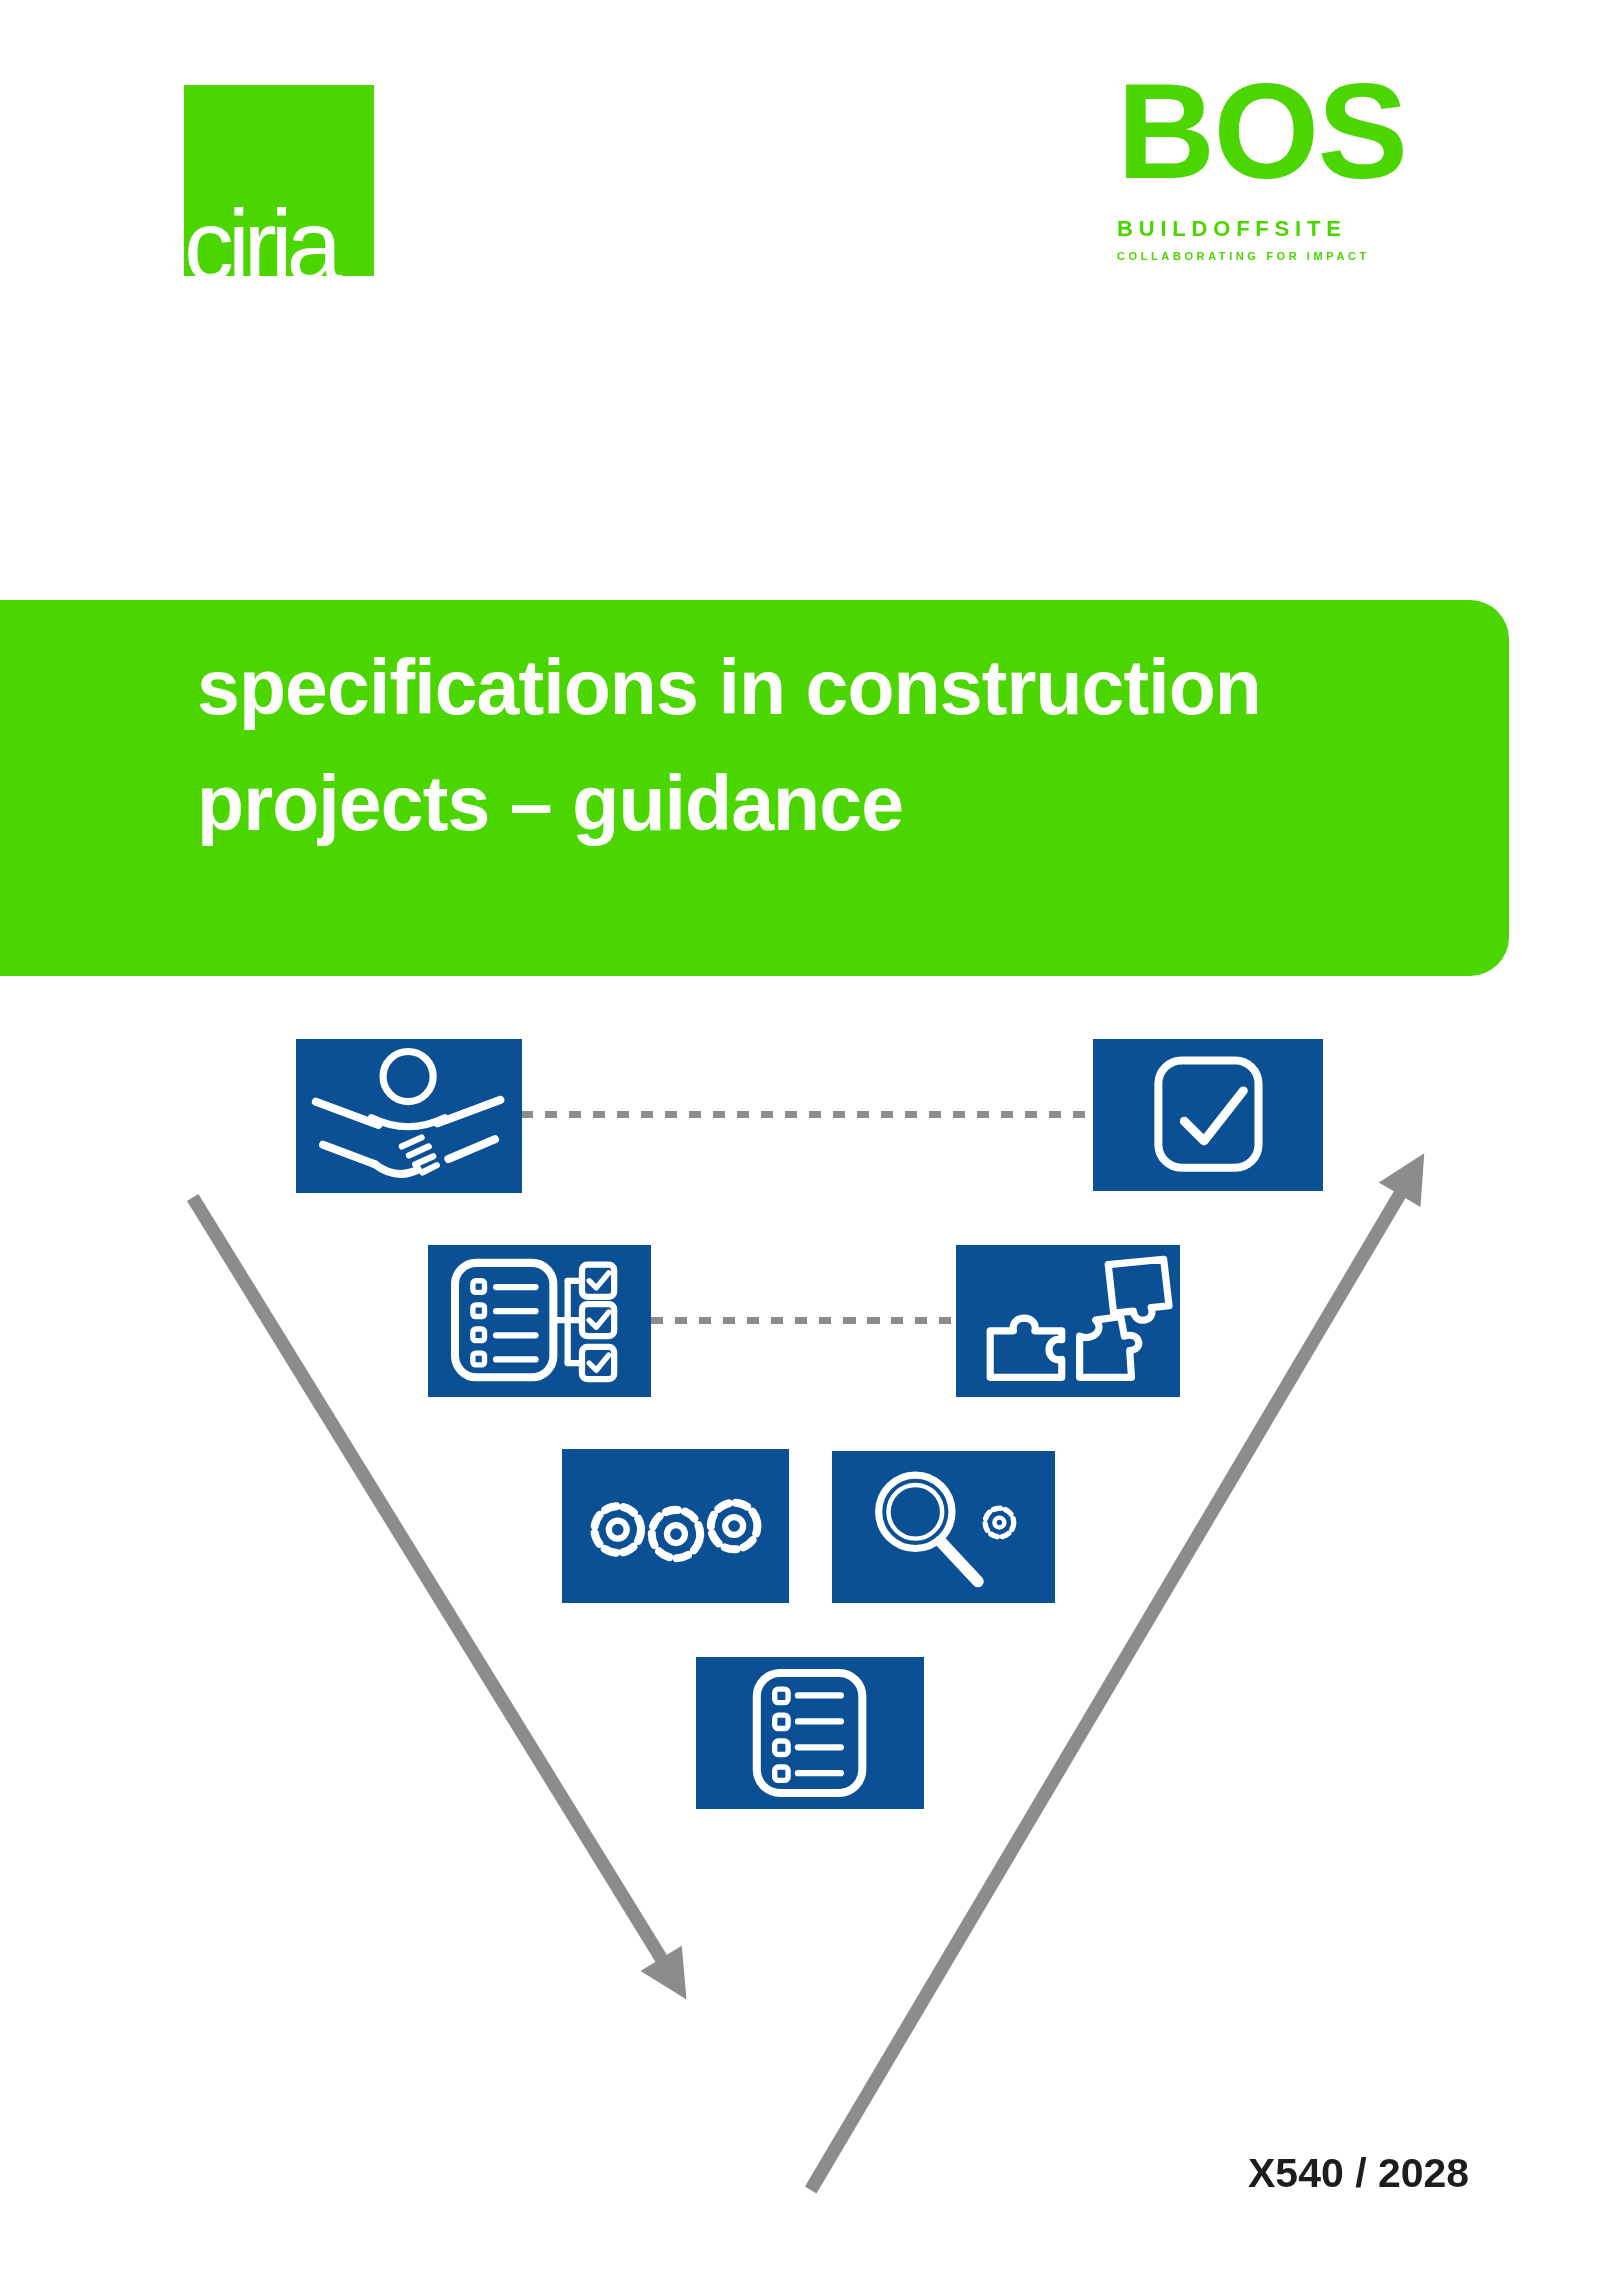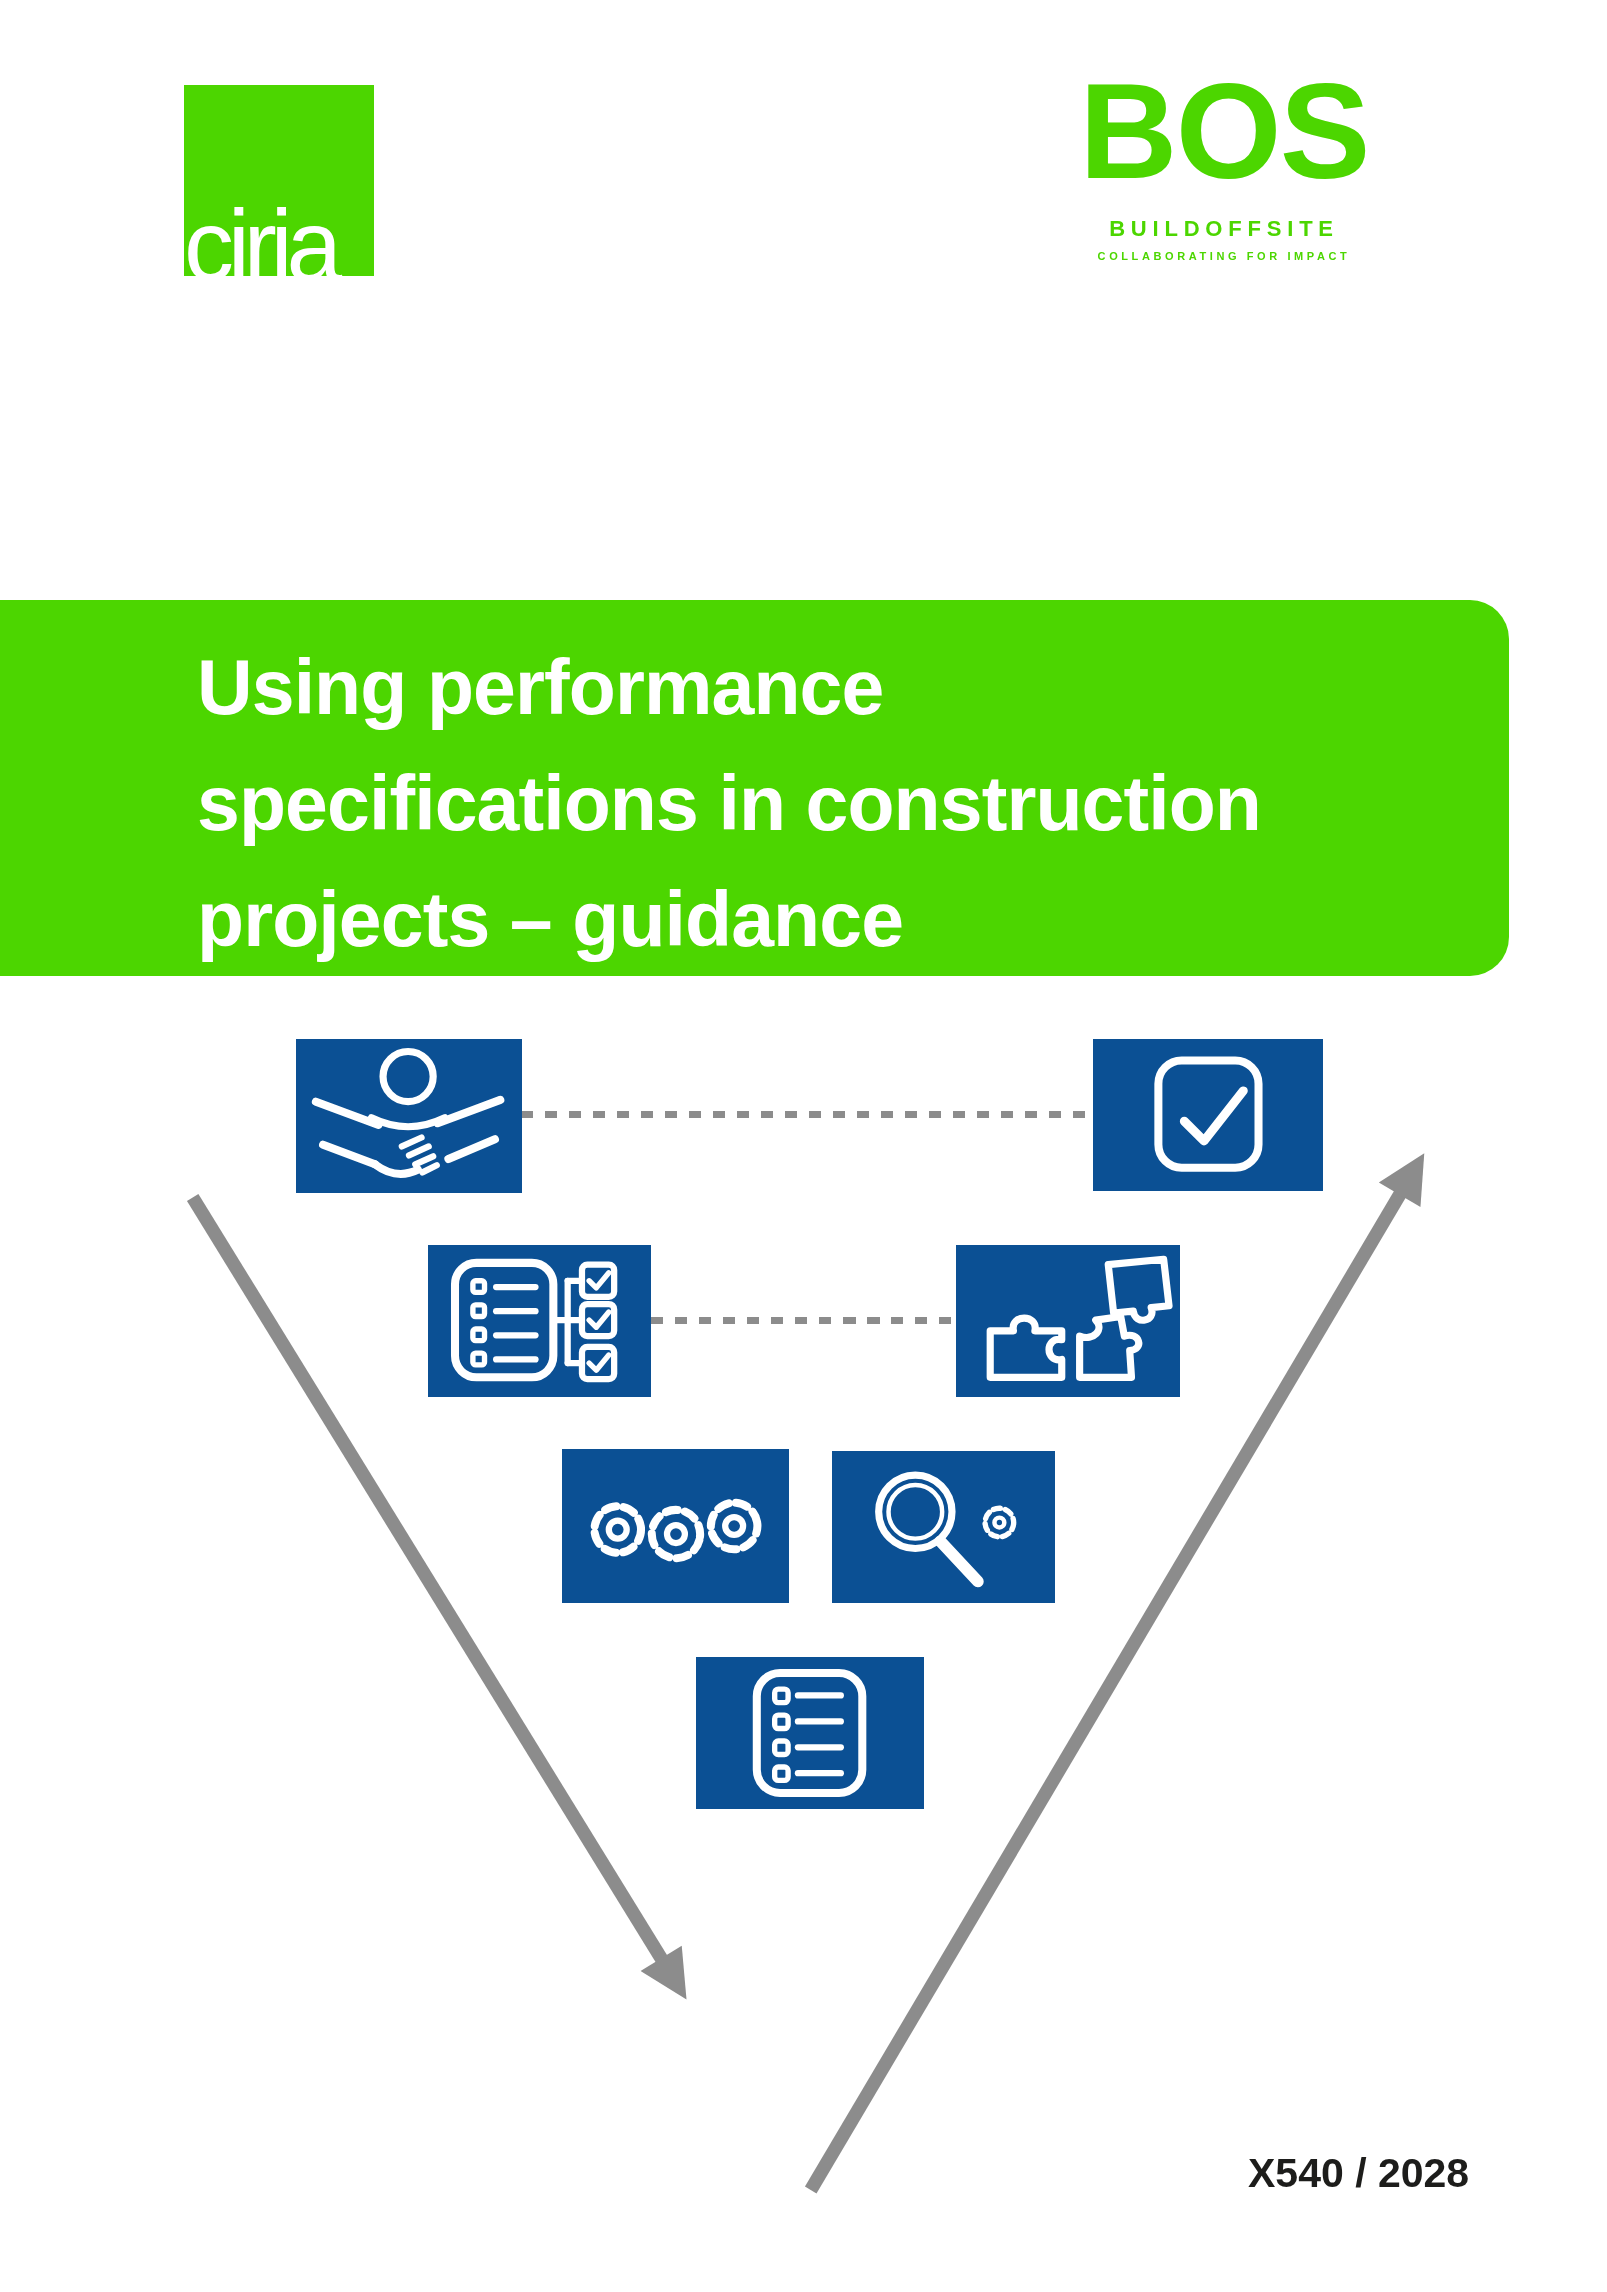--- a/index.html
+++ b/index.html
@@ -22,21 +22,21 @@
   .ciria-box{
     position:absolute;left:184px;top:85px;width:190px;height:191px;
     background:var(--green);
   }
   .ciria-word{
     position:absolute;left:0px;bottom:-19px;
     color:#fff;font-weight:normal;font-size:100px;line-height:1;
     letter-spacing:-6.3px;
   }
   .bos{
-    position:absolute;left:1072px;top:63px;width:304px;color:var(--green);text-align:center;
+    position:absolute;left:1117px;top:63px;width:304px;color:var(--green);
   }
   .bos-acronym{
     font-weight:bold;font-size:136px;line-height:1;letter-spacing:-1.8px;
   }
   .bos-name{
     margin-top:17px;font-weight:bold;font-size:22px;letter-spacing:5.8px;white-space:nowrap;
   }
   .bos-tagline{
     margin-top:8px;font-weight:bold;font-size:11px;letter-spacing:3.6px;white-space:nowrap;
   }
@@ -78,21 +78,20 @@
   </div>
 
   <div class="bos">
     <div class="bos-acronym">BOS</div>
     <div class="bos-name">BUILDOFFSITE</div>
     <div class="bos-tagline">COLLABORATING FOR IMPACT</div>
   </div>
 
   <div class="banner">
     <h1 class="banner-title">
-      <span>Using performance</span>
       <span>specifications in construction</span>
       <span>projects – guidance</span>
     </h1>
   </div>
 
   <div>
 
     <div class="dash" style="left:521px;top:1111px;width:571px;"></div>
     <div class="dash" style="left:651px;top:1317px;width:305px;"></div>
 

